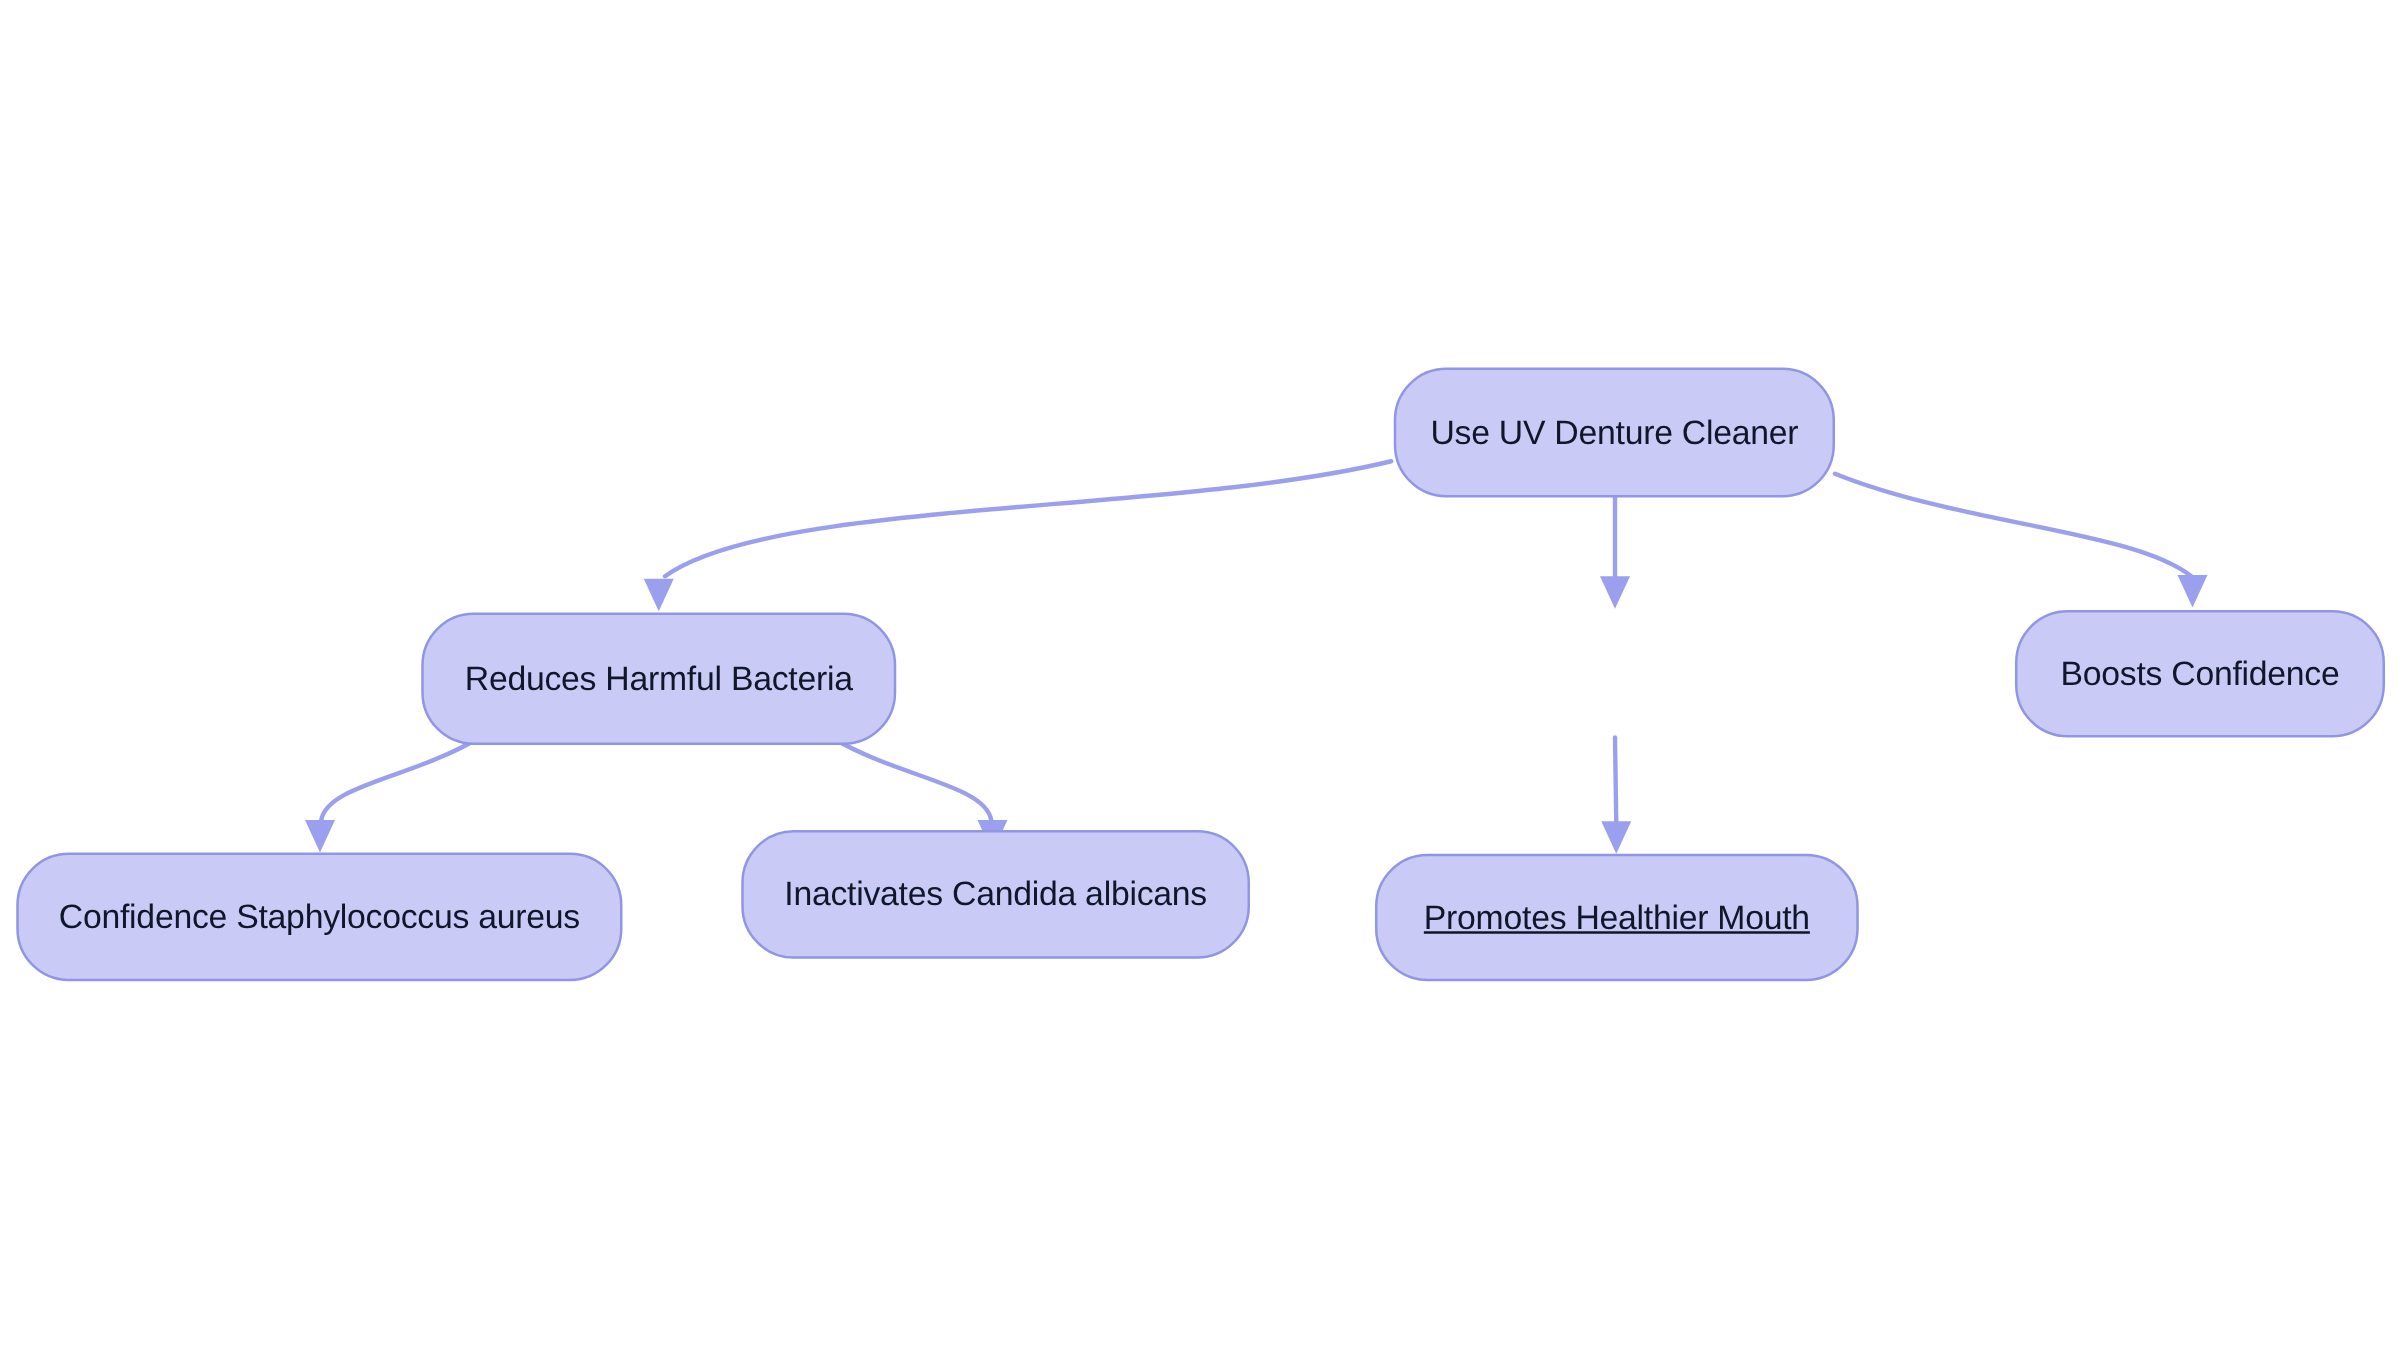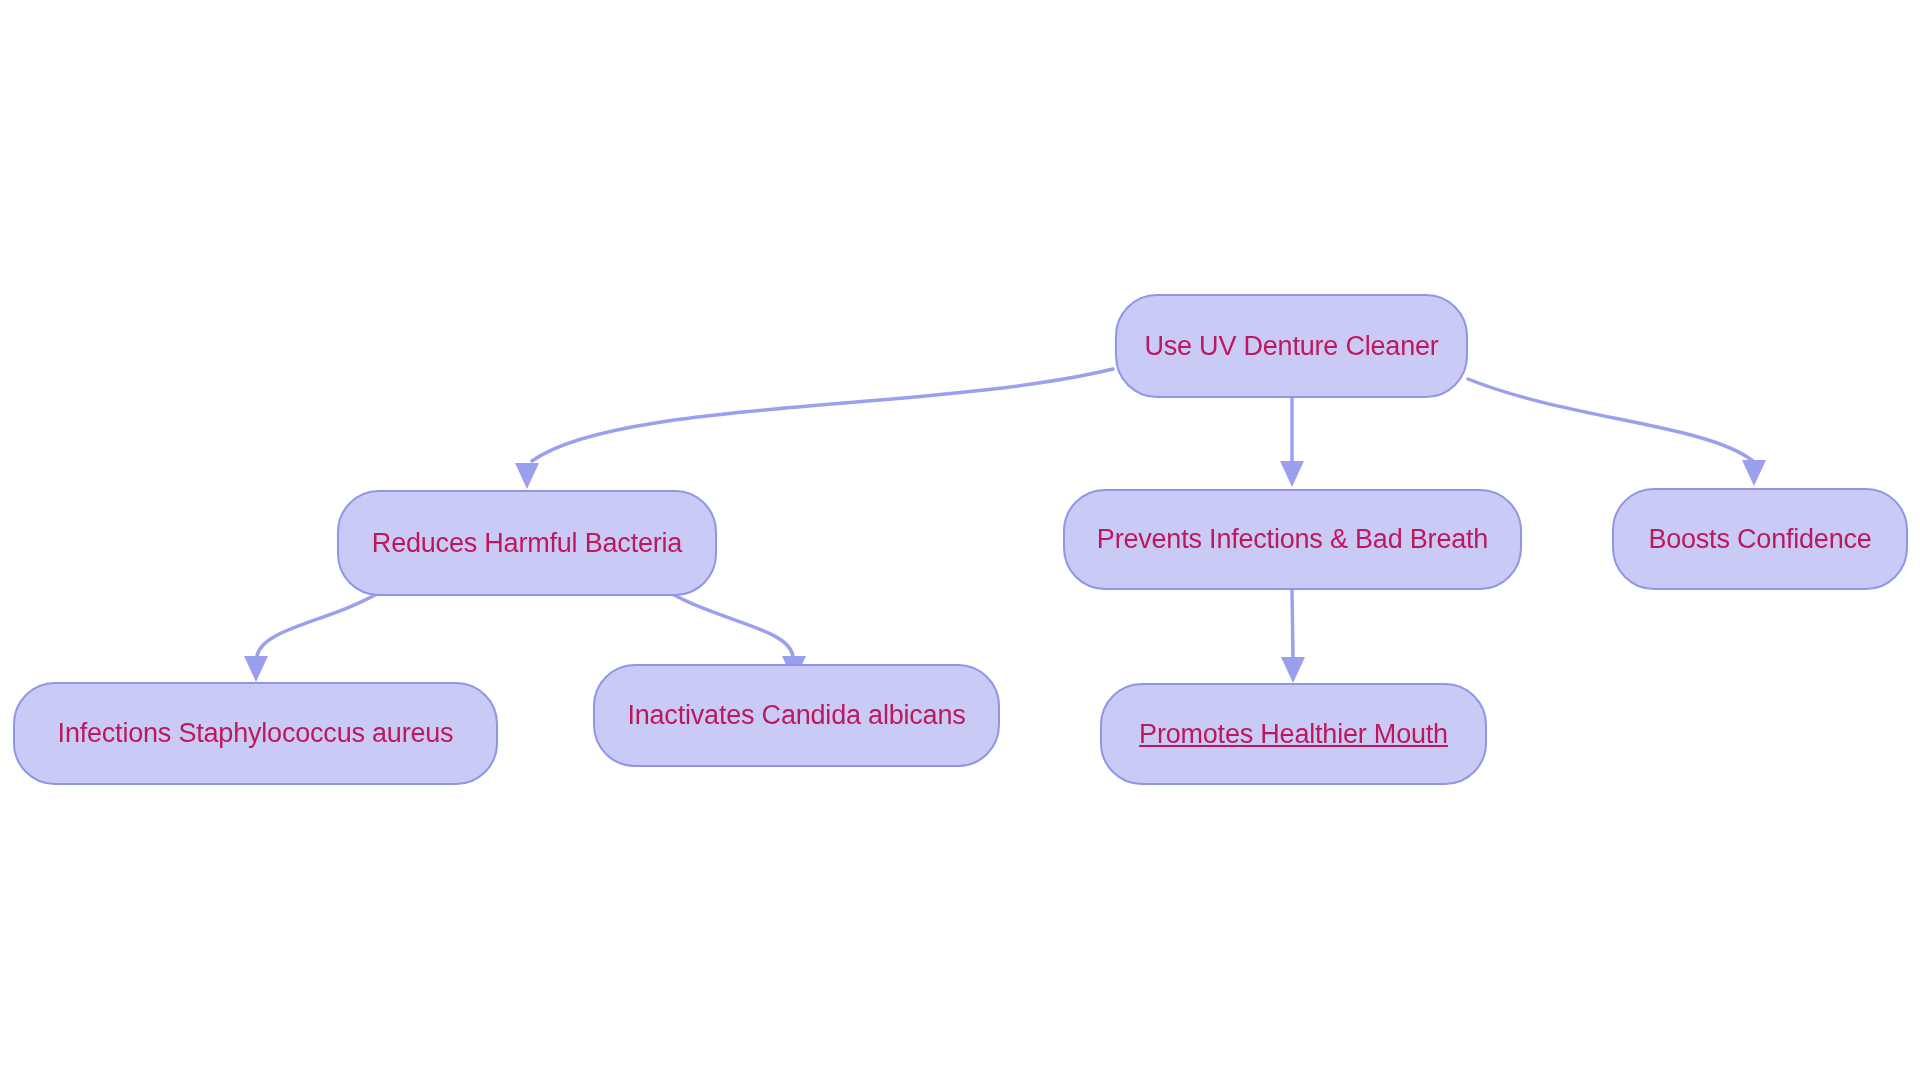--- a/index.html
+++ b/index.html
@@ -34,21 +34,21 @@
   }
   .node {
     position: absolute;
     box-sizing: border-box;
     background: #c9cbf6;
     border: 2px solid #9095e6;
     border-radius: 42px;
     display: flex;
     align-items: center;
     justify-content: center;
-    color: #be185d;
+    color: #0f172a;
     font-size: 27px;
     line-height: 1;
     white-space: nowrap;
     letter-spacing: -0.2px;
   }
   
   .n-root        { left: 1115px; top: 294px; width: 353px; height: 104px; }
   .n-bacteria    { left: 337px;  top: 490px; width: 380px; height: 106px; }
   .n-infections  { left: 1063px; top: 489px; width: 459px; height: 101px; }
   .n-confidence  { left: 1612px; top: 488px; width: 296px; height: 102px; text-align: right; }
@@ -83,30 +83,27 @@
   </svg>
 
   <div class="node n-root">
     <span>Use UV Denture Cleaner</span>
   </div>
 
   <div class="node n-bacteria">
     <span>Reduces Harmful Bacteria</span>
   </div>
 
-  <div class="node n-infections">
-    <span>Prevents Infections &amp; Bad Breath</span>
-  </div>
 
   <div class="node n-confidence">
     <span>Boosts Confidence</span>
   </div>
 
   <div class="node n-staph">
-    <span>Infections Staphylococcus aureus</span>
+    <span>Confidence Staphylococcus aureus</span>
   </div>
 
   <div class="node n-candida">
     <span>Inactivates Candida albicans</span>
   </div>
 
   <div class="node n-mouth">
     <span>Promotes Healthier Mouth</span>
   </div>
 

